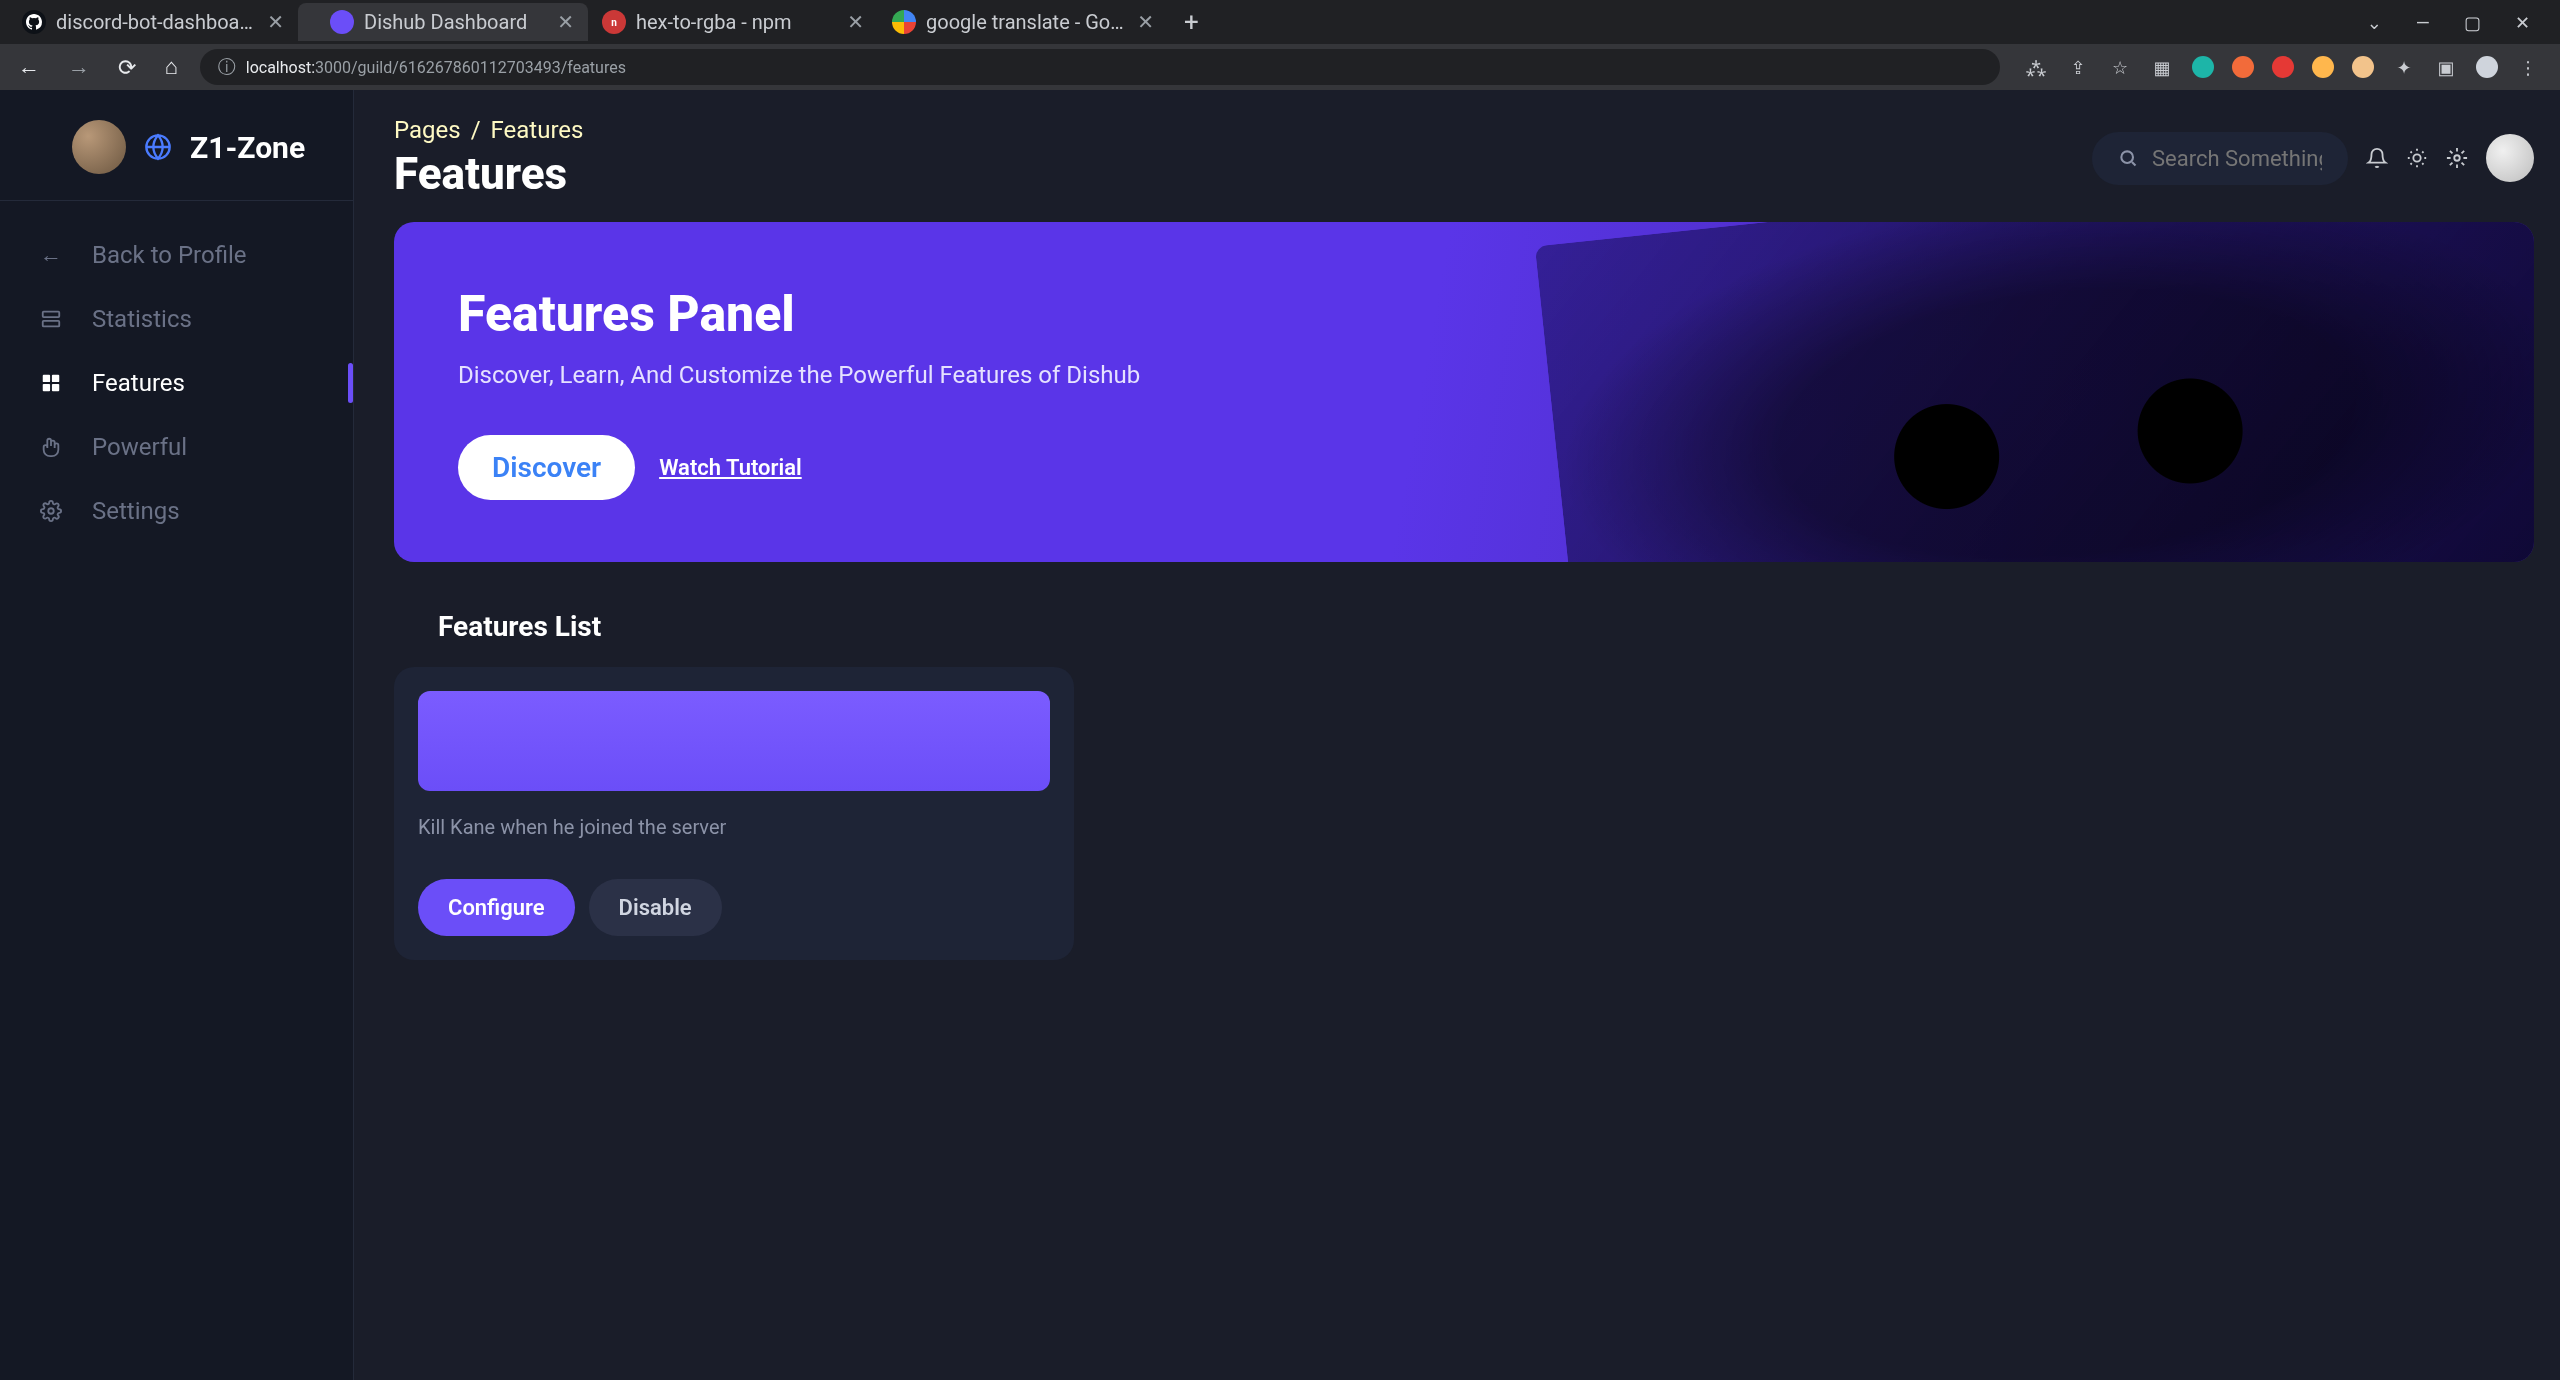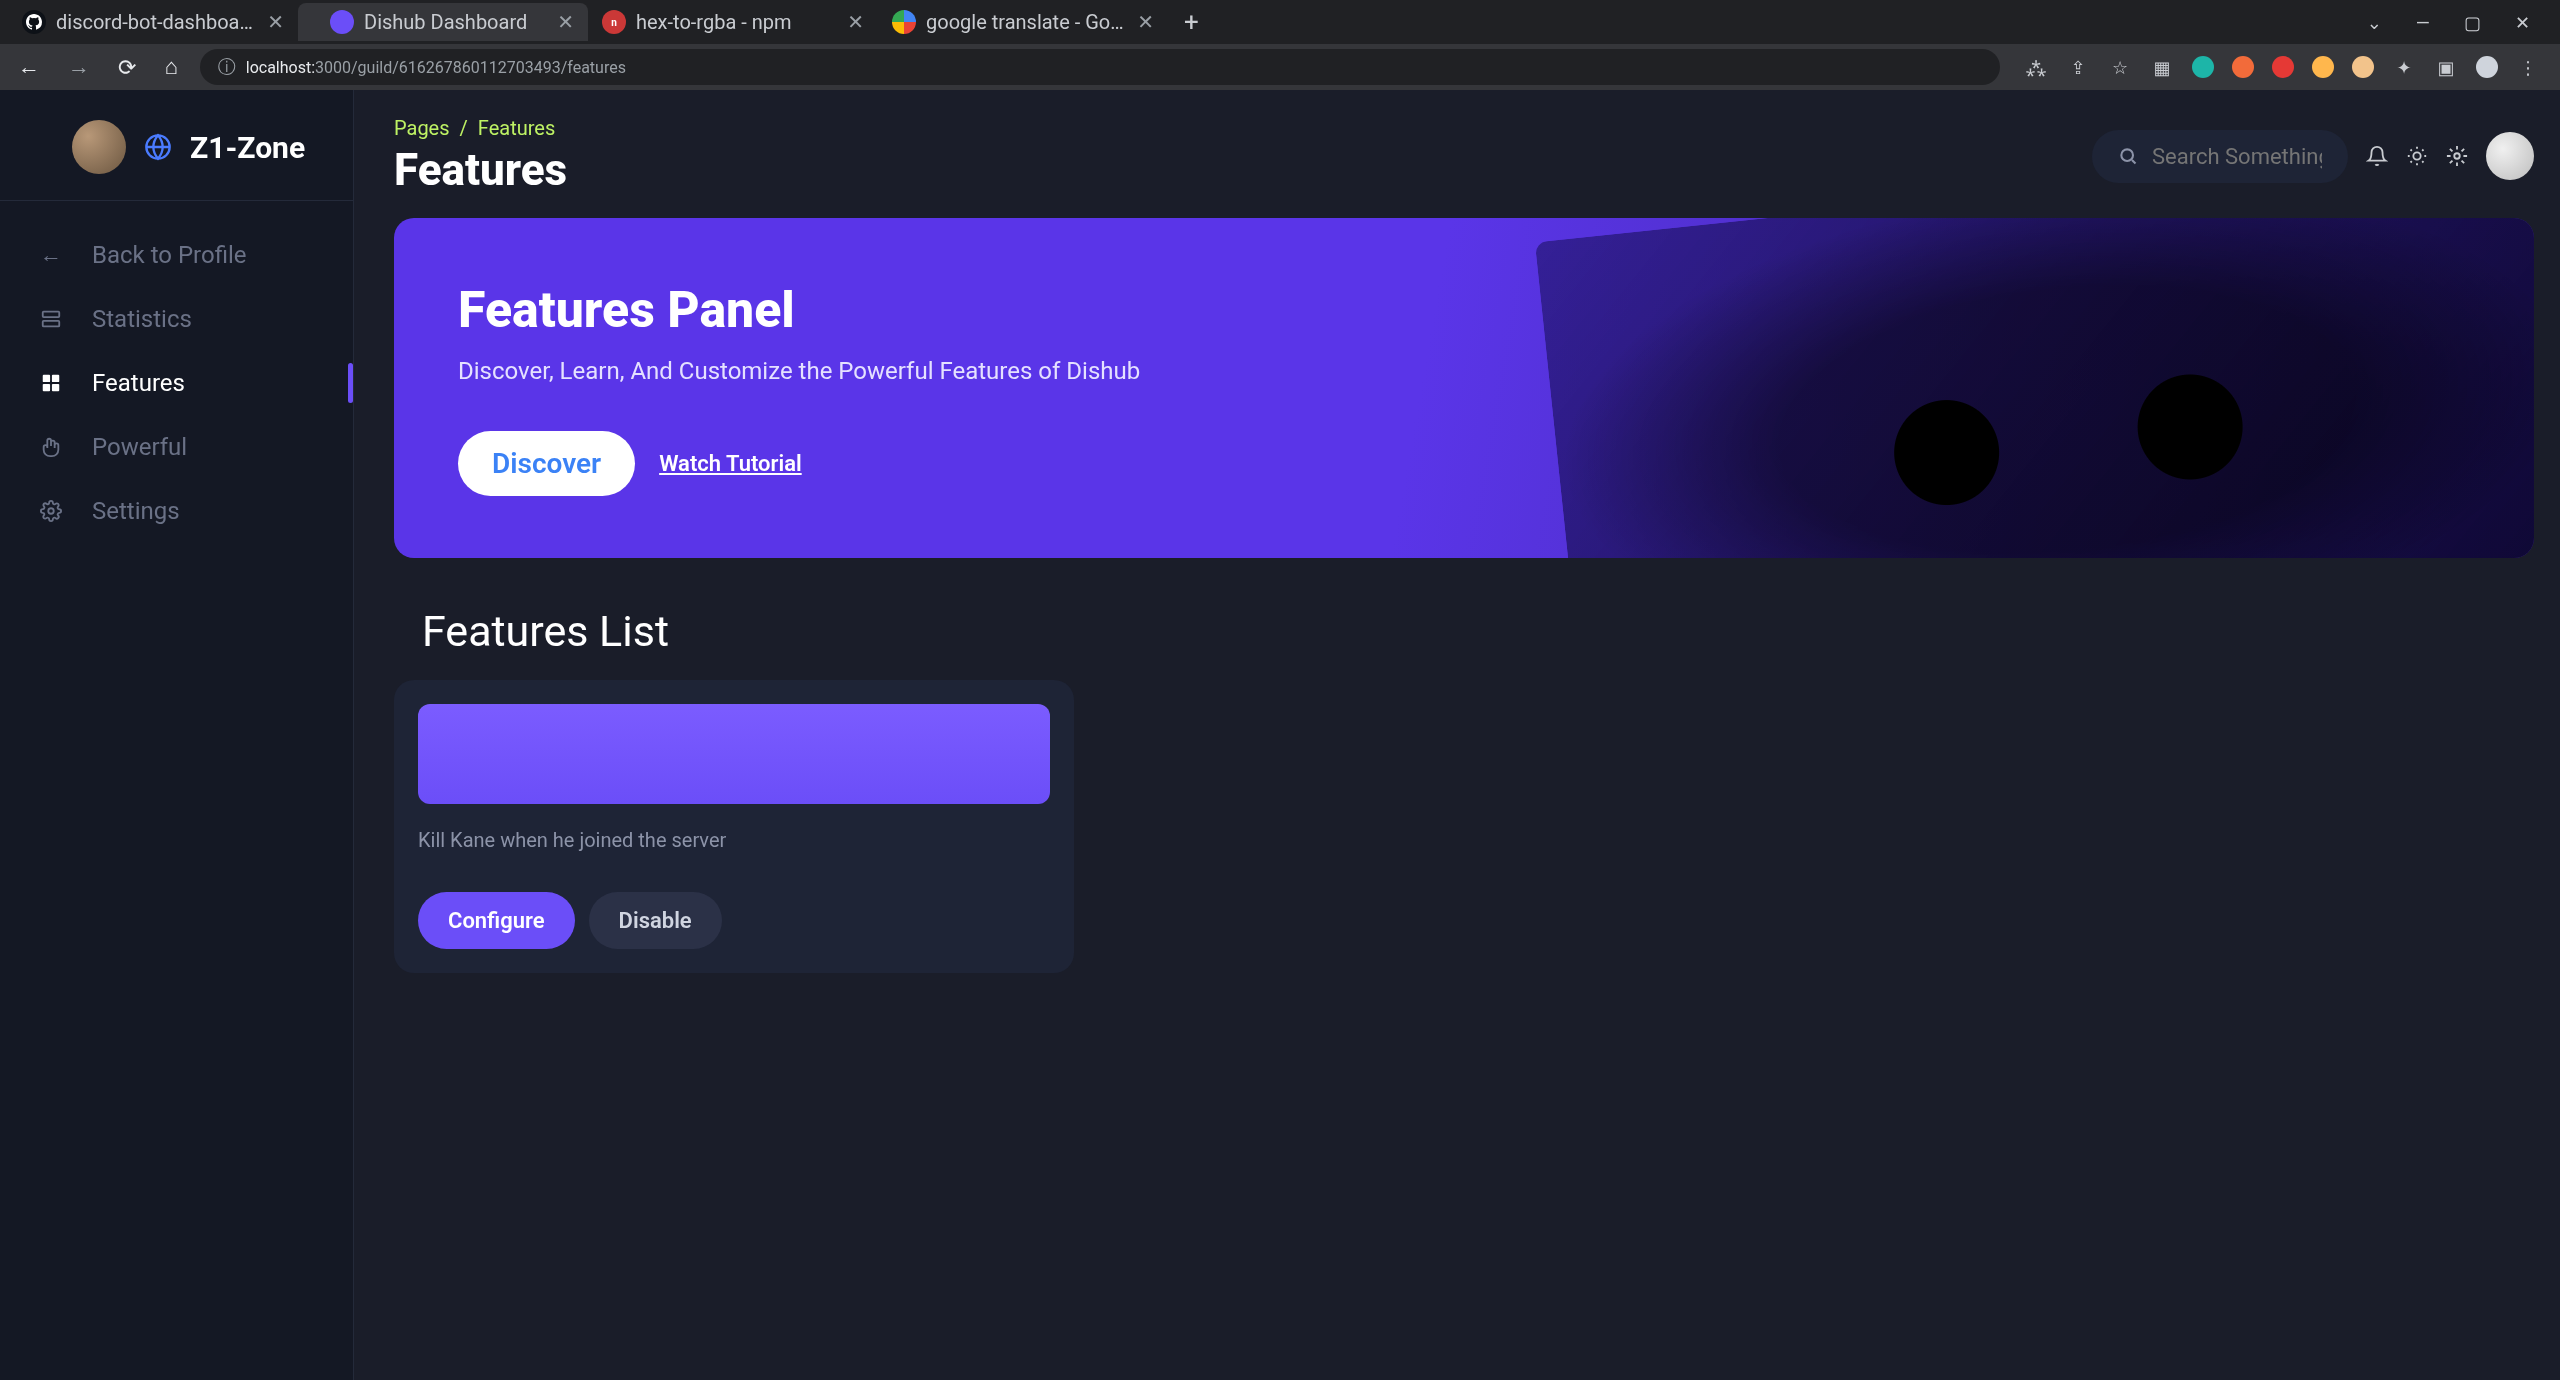--- a/index.html
+++ b/index.html
@@ -40,21 +40,21 @@
 .nav-items { padding: 22px 0; }
 .nav-item { display: flex; align-items: center; gap: 28px; padding: 18px 32px 18px 38px; color: #6a7186; font-size: 24px; cursor: pointer; position: relative; }
 .nav-item.active { color: #fff; }
 .nav-item.active::after { content: ""; position: absolute; right: 0; top: 12px; bottom: 12px; width: 5px; background: #6b4ef8; border-radius: 4px; }
 .nav-item .icon { width: 26px; height: 26px; display: flex; align-items: center; justify-content: center; font-size: 22px; }
 
 
 .main { flex: 1; padding: 26px 26px 26px 40px; overflow: auto; }
 .topbar { display: flex; align-items: center; justify-content: space-between; margin-bottom: 22px; }
 .breadcrumb-area { }
-.breadcrumb { font-size: 20px; color: #bef264; display: flex; gap: 10px; }
+.breadcrumb { font-size: 24px; color: #fef9c3; display: flex; gap: 10px; }
 .page-title { font-size: 44px; font-weight: 800; margin-top: 4px; }
 .topbar-right { display: flex; align-items: center; gap: 18px; }
 .search-box { display: flex; align-items: center; gap: 14px; background: #1e2436; border-radius: 999px; padding: 14px 26px; width: 256px; }
 .search-box input { background: transparent; border: none; outline: none; color: #8c93a8; font-size: 22px; width: 100%; }
 .search-box .icon { color: #8c93a8; font-size: 20px; }
 .top-icon { color: #c9ccd1; font-size: 22px; cursor: pointer; }
 .user-avatar { width: 48px; height: 48px; border-radius: 50%; background: radial-gradient(circle at 35% 35%, #f0f0f0, #bdbdbd); cursor: pointer; }
 
 
 .banner { background: linear-gradient(100deg, #5a35e8 0%, #5a35e8 48%, #3a2490 100%); border-radius: 20px; padding: 48px 64px 48px 64px; position: relative; overflow: hidden; min-height: 340px; display: flex; flex-direction: column; justify-content: center; }
@@ -68,21 +68,21 @@
   filter: saturate(1.1) brightness(0.95);
   pointer-events: none;
 }
 .banner-title { font-size: 50px; font-weight: 800; margin-bottom: 18px; }
 .banner-sub { font-size: 24px; color: #e5e1ff; margin-bottom: 46px; }
 .banner-actions { display: flex; gap: 24px; align-items: center; }
 .btn-discover { background: #fff; color: #3b82f6; border: none; padding: 16px 34px; border-radius: 999px; font-size: 28px; font-weight: 600; cursor: pointer; }
 .btn-watch { background: transparent; color: #fff; border: none; font-size: 22px; font-weight: 600; cursor: pointer; text-decoration: underline; }
 
 
-.section-title { font-size: 43px; font-weight: 400; margin: 48px 0 24px 28px; }
+.section-title { font-size: 28px; font-weight: 700; margin: 48px 0 24px 44px; }
 .cards { display: flex; gap: 24px; }
 .card { background: #1e2436; border-radius: 20px; padding: 24px; width: 680px; }
 .card-img { height: 100px; background: linear-gradient(180deg, #7b5cff, #6b4ef8); border-radius: 12px; margin-bottom: 24px; }
 .card-title { font-size: 28px; font-weight: 700; margin-bottom: 4px; }
 .card-desc { font-size: 20px; color: #8c93a8; margin-bottom: 40px; }
 .card-actions { display: flex; gap: 14px; }
 .btn-primary { background: #6b4ef8; color: #fff; border: none; padding: 16px 30px; border-radius: 999px; font-size: 22px; font-weight: 600; cursor: pointer; }
 .btn-secondary { background: #2b3147; color: #d0d5e1; border: none; padding: 16px 30px; border-radius: 999px; font-size: 22px; font-weight: 600; cursor: pointer; }
 
 

